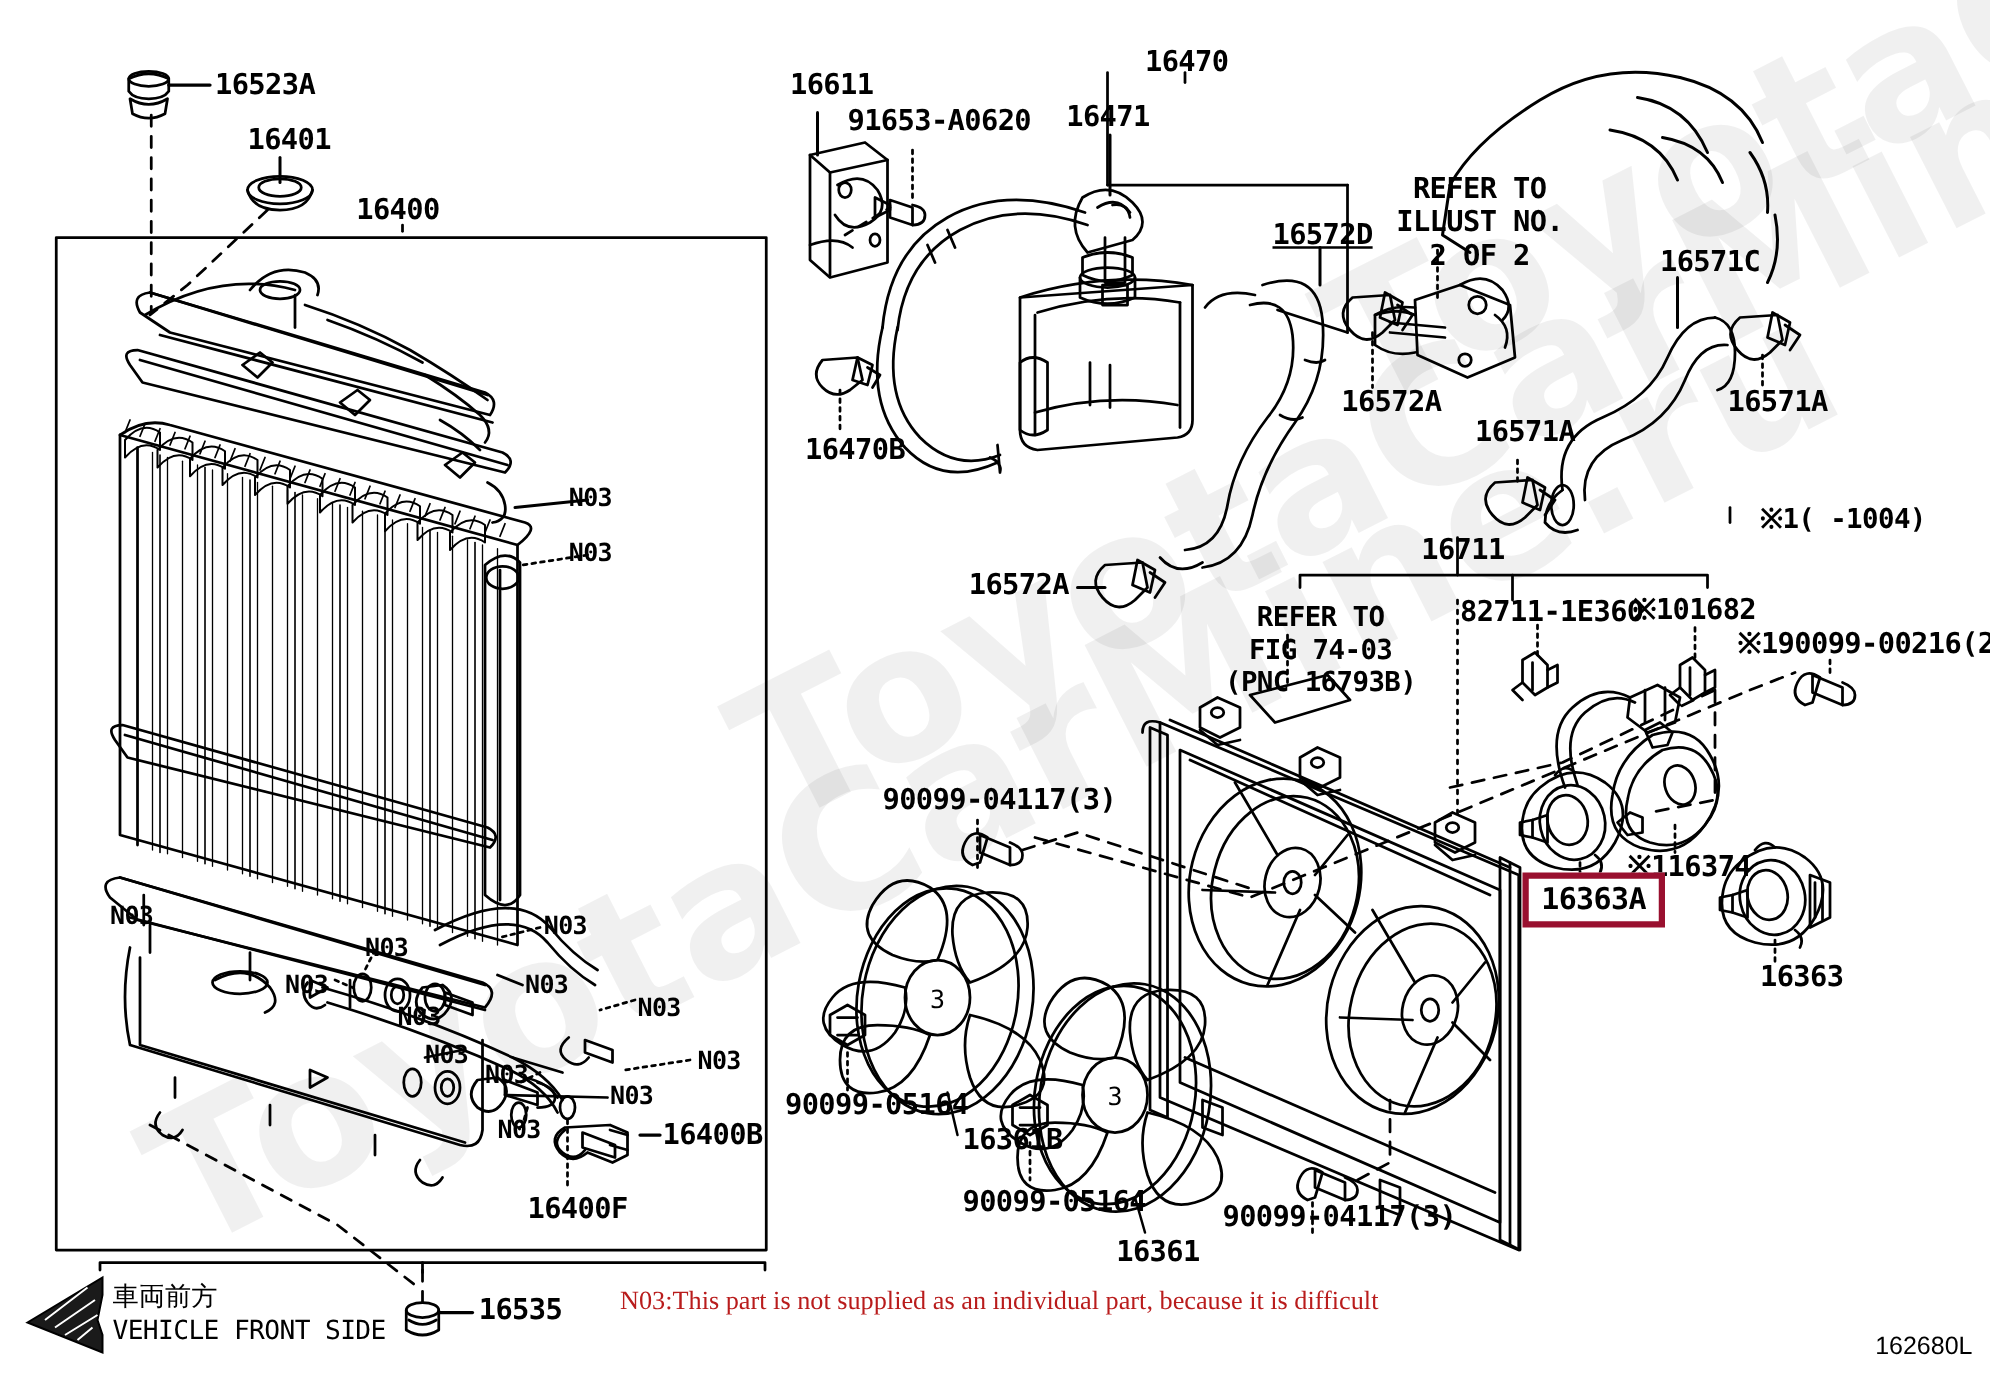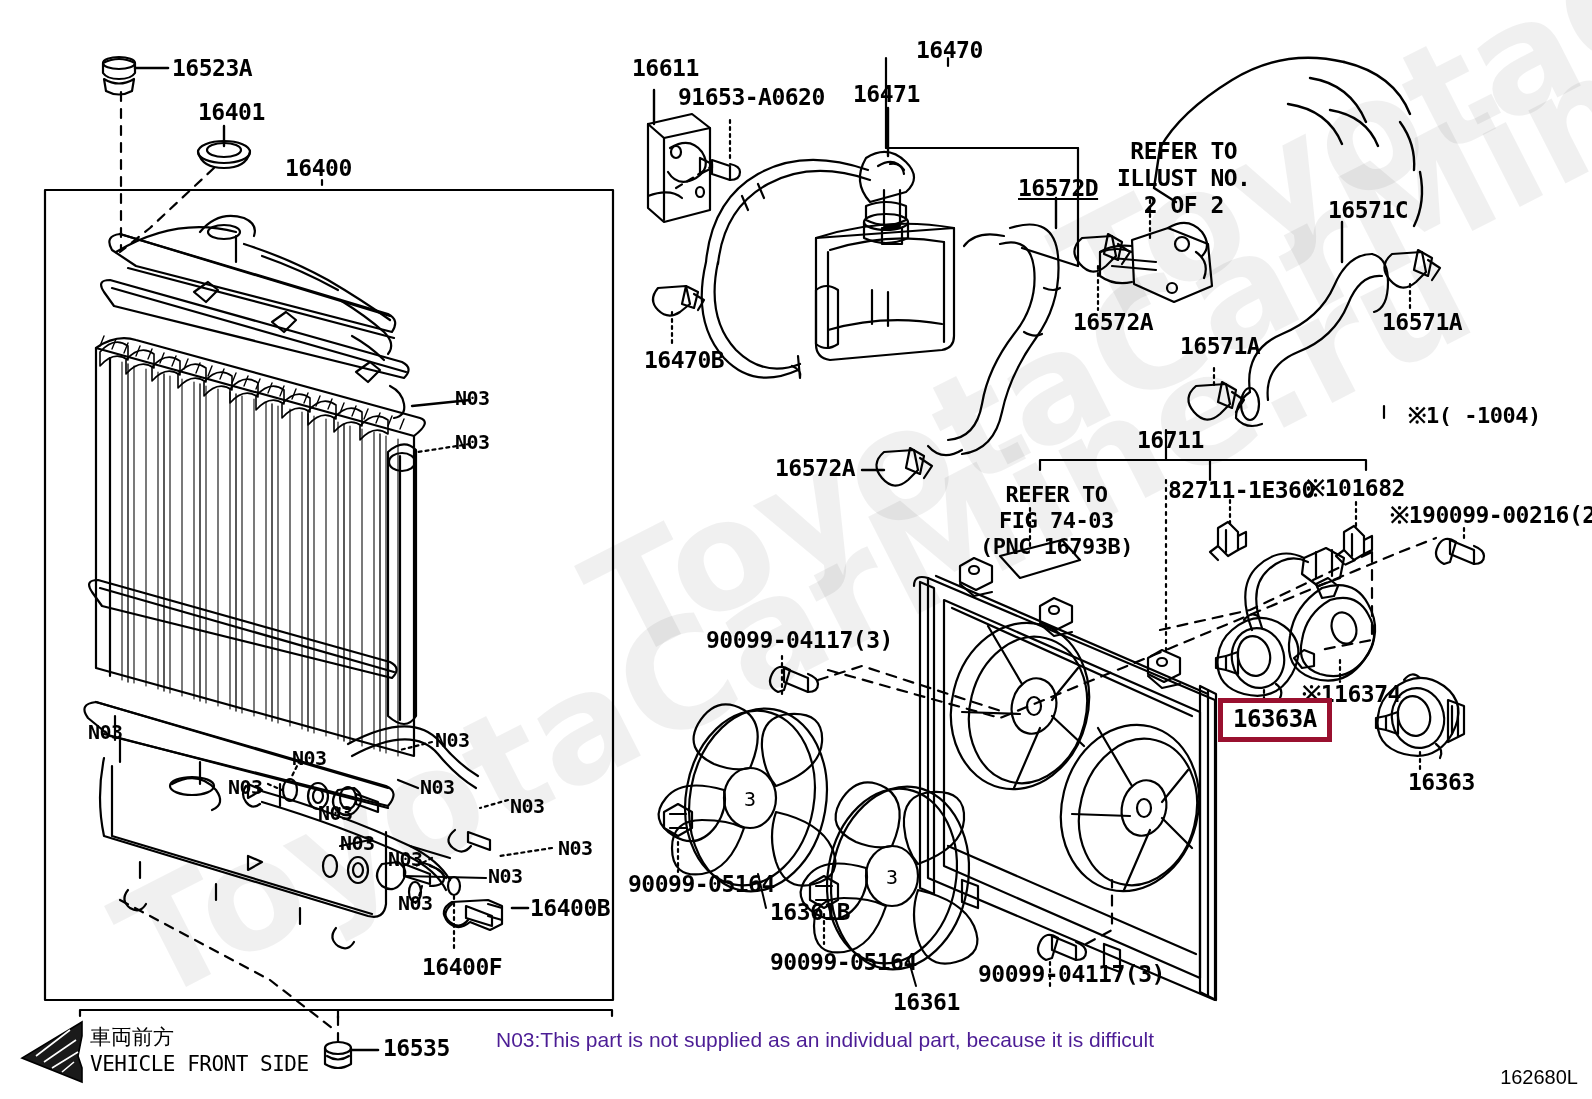--- a/index.html
+++ b/index.html
@@ -8,22 +8,22 @@
        font-family:"DejaVu Sans Mono","Liberation Mono",monospace;color:#000;}
   #stage{position:absolute;inset:0;width:1592px;height:1099px;}
   svg.layer{position:absolute;left:0;top:0;width:1592px;height:1099px;}
   .lbl{position:absolute;white-space:nowrap;font-family:"DejaVu Sans Mono","Liberation Mono",monospace;
        font-size:23px;font-weight:700;letter-spacing:-0.5px;color:#000;line-height:1.08;}
   .lbl.n03{font-size:20px;}
   .lbl.multi{line-height:1.18;text-align:center;}
   .hl{position:absolute;border:5px solid #99102f;background:#fff;
       padding:2px 10px 4px 10px;font-family:"DejaVu Sans Mono","Liberation Mono",monospace;
       font-size:24px;font-weight:700;color:#000;letter-spacing:-0.5px;}
-  .foot{position:absolute;font-family:Liberation Sans, sans-serif;
-        font-size:21px;color:#4c1d95;line-height:1.35;white-space:pre;}
+  .foot{position:absolute;font-family:Liberation Serif, serif;
+        font-size:21px;color:#b91c1c;line-height:1.35;white-space:pre;}
   .jp{position:absolute;font-family:"DejaVu Sans","Liberation Sans",sans-serif;
       font-size:21px;color:#000;line-height:1.25;}
   .vfs{position:absolute;font-family:"DejaVu Sans Mono","Liberation Mono",monospace;
        font-size:21px;color:#000;letter-spacing:-0.5px;}
   .dno{position:absolute;right:14px;bottom:10px;font-size:20px;
        font-family:Liberation Sans, sans-serif;color:#000;}
   .wm{position:absolute;left:0;top:0;width:1592px;height:1099px;
       pointer-events:none;overflow:hidden;}
   .wm span{position:absolute;color:#000;opacity:0.055;font-weight:700;
       font-family:"DejaVu Sans","Liberation Sans",sans-serif;white-space:nowrap;

